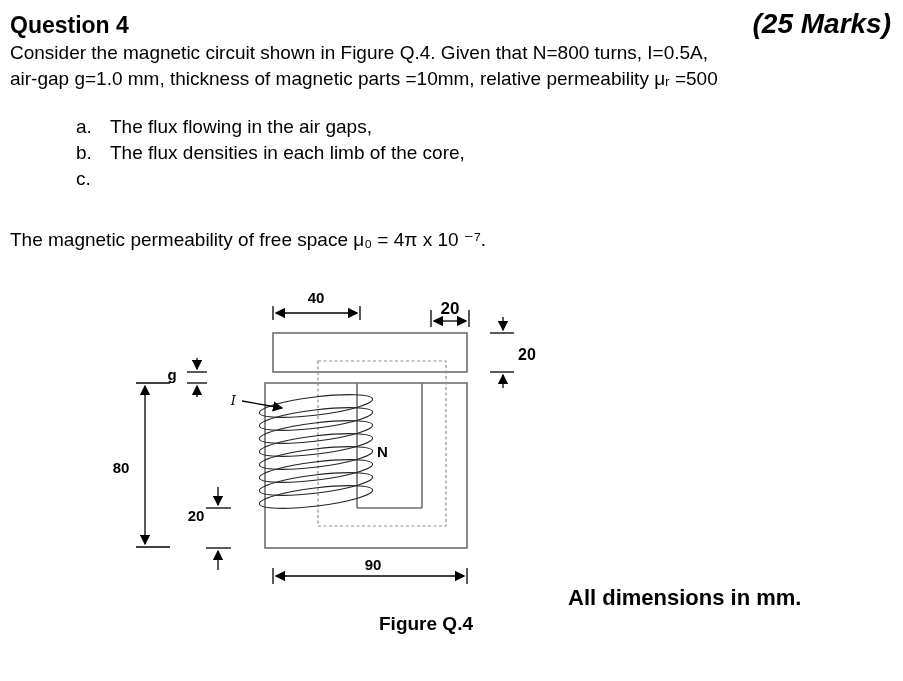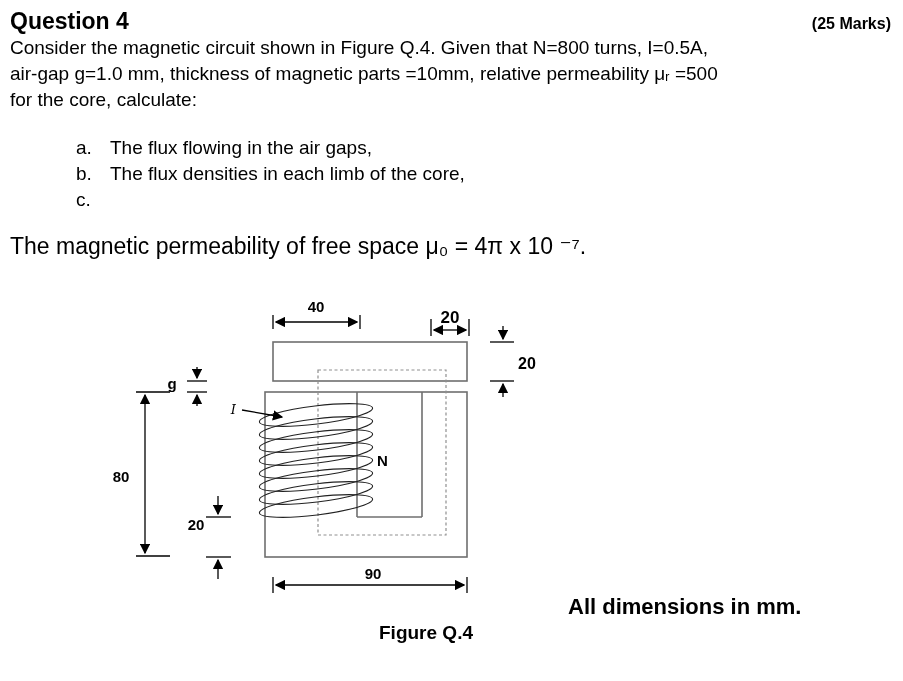--- a/index.html
+++ b/index.html
@@ -4,26 +4,26 @@
 <style>
   html,body { margin:0; padding:0; background:#ffffff; }
   body {
     width:903px; height:681px; overflow:hidden;
     font-family:"Liberation Sans","DejaVu Sans",sans-serif;
     color:#000;
   }
   .page { position:relative; width:903px; height:571px; box-sizing:border-box; padding:8px 10px; }
   .header { display:flex; justify-content:space-between; align-items:baseline; }
   .title { font-size:23px; font-weight:bold; }
-  .marks { font-size:16px; font-weight:bold; padding-right:2px; }
+  .marks { font-size:28px; font-weight:bold; padding-right:2px;font-style:italic; }
   .intro { font-size:19px; line-height:26px; white-space:nowrap; }
   .tasks { margin-top:22px; font-size:19px; line-height:26px; }
   .task-row { display:flex; margin-left:66px; }
   .task-label { width:34px; flex:0 0 34px; }
-  .note { margin-top:20px; font-size:23px; white-space:nowrap; }
+  .note { margin-top:36px; font-size:19px; white-space:nowrap; }
   .figure-wrap { position:relative; margin-top:30px; height:368px; }
   .figure-wrap svg { position:absolute; left:0; top:0; }
   .units-note { position:absolute; left:558px; top:304px; font-size:22px; font-weight:bold; }
   .caption { position:absolute; left:316px; top:332px; width:200px; text-align:center; font-size:19px; font-weight:bold; }
 
   
   .core { fill:#ffffff; stroke:#6f6f6f; stroke-width:1.6; }
   .coreLine { stroke:#6f6f6f; stroke-width:1.6; fill:none; }
   .flux { fill:none; stroke:#8f8f8f; stroke-width:1.2; stroke-dasharray:3 2.5; }
   .coil { fill:none; stroke:#222; stroke-width:1.1; }
@@ -41,21 +41,20 @@
 <div class="page">
 
   <div class="header">
     <div class="title">Question 4</div>
     <div class="marks">(25 Marks)</div>
   </div>
 
   <div class="intro">
     <div>Consider the magnetic circuit shown in Figure Q.4. Given that N=800 turns, I=0.5A,</div>
     <div>air-gap g=1.0 mm, thickness of magnetic parts =10mm, relative permeability μᵣ =500</div>
-    <div>for the core, calculate:</div>
   </div>
 
   <div class="tasks">
     <div class="task-row">
       <div class="task-label">a.</div>
       <div class="task-text">The flux flowing in the air gaps,</div>
     </div>
     <div class="task-row">
       <div class="task-label">b.</div>
       <div class="task-text">The flux densities in each limb of the core,</div>

